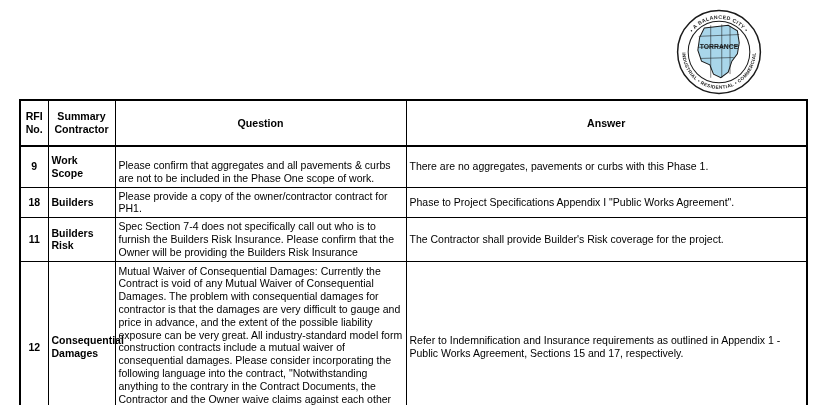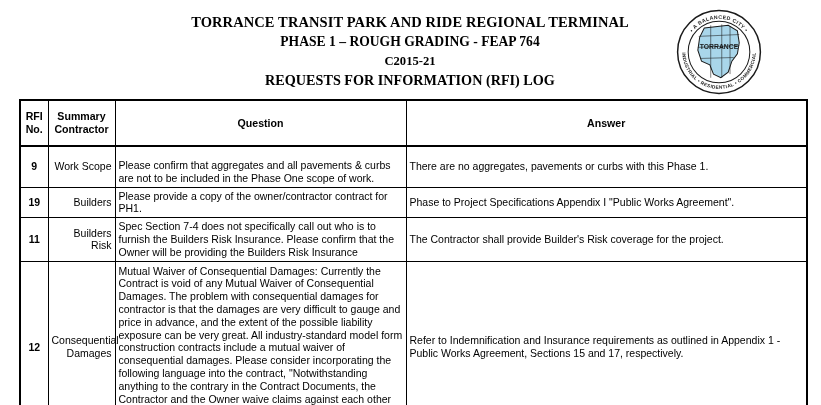--- a/index.html
+++ b/index.html
@@ -93,22 +93,23 @@
     padding: 2px 4px;
   }
   th.h-question, th.h-answer { font-size: 11px; }
 
   td.col-rfi {
     text-align: center;
     font-weight: bold;
     font-size: 10.5px;
   }
   td.col-sum {
-    text-align: right;
+    text-align: left;
     font-size: 10.5px;
+    font-weight: bold;
   }
   td.col-que, td.col-ans {
     text-align: left;
   }
   td.col-que { padding-left: 4px; padding-right: 2px; }
   td.col-ans { padding-left: 5px; padding-right: 3px; }
 
   
   tr.row-9  td { height: 24px; }
   tr.row-10 td { height: 20px; }
@@ -122,26 +123,20 @@
   tr.row-9  td.col-ans,
   tr.row-10 td.col-ans,
   tr.row-11 td.col-ans { vertical-align: middle; }
   tr.row-12 td.col-ans { vertical-align: middle; }
 </style>
 </head>
 <body>
 
 <div class="doc-header">
 
-  <div class="title-block">
-    <div class="title-line-1">TORRANCE TRANSIT PARK AND RIDE REGIONAL TERMINAL</div>
-    <div class="title-line-2">PHASE 1 – ROUGH GRADING - FEAP 764</div>
-    <div class="title-line-3">C2015-21</div>
-    <div class="title-line-4">REQUESTS FOR INFORMATION (RFI) LOG</div>
-  </div>
 
   <div class="seal">
     <svg viewBox="0 0 100 100" width="92" height="92" aria-hidden="true">
       <defs>
         <path id="arcTop" d="M 14,50 A 36,36 0 0 1 86,50"></path>
         <path id="arcBot" d="M 10,50 A 40,40 0 0 0 90,50"></path>
       </defs>
       <circle cx="50" cy="50" r="45" fill="#ffffff" stroke="#1a1a1a" stroke-width="1.6"></circle>
       <circle cx="50" cy="50" r="33.5" fill="#ffffff" stroke="#1a1a1a" stroke-width="1.1"></circle>
 
@@ -182,21 +177,21 @@
       </tr>
     </thead>
     <tbody>
       <tr class="row-9">
         <td class="col-rfi">9</td>
         <td class="col-sum">Work Scope</td>
         <td class="col-que">Please confirm that aggregates and all pavements &amp; curbs are not to be included in the Phase One scope of work.</td>
         <td class="col-ans">There are no aggregates, pavements or curbs with this Phase 1.</td>
       </tr>
       <tr class="row-10">
-        <td class="col-rfi">19</td>
+        <td class="col-rfi">18</td>
         <td class="col-sum">Builders</td>
         <td class="col-que">Please provide a copy of the owner/contractor contract for PH1.</td>
         <td class="col-ans">Phase to Project Specifications Appendix I "Public Works Agreement".</td>
       </tr>
       <tr class="row-11">
         <td class="col-rfi">11</td>
         <td class="col-sum">Builders Risk</td>
         <td class="col-que">Spec Section 7-4 does not specifically call out who is to furnish the Builders Risk Insurance.  Please confirm that the Owner will be providing the Builders Risk Insurance</td>
         <td class="col-ans">The Contractor shall provide Builder's Risk coverage for the project.</td>
       </tr>

